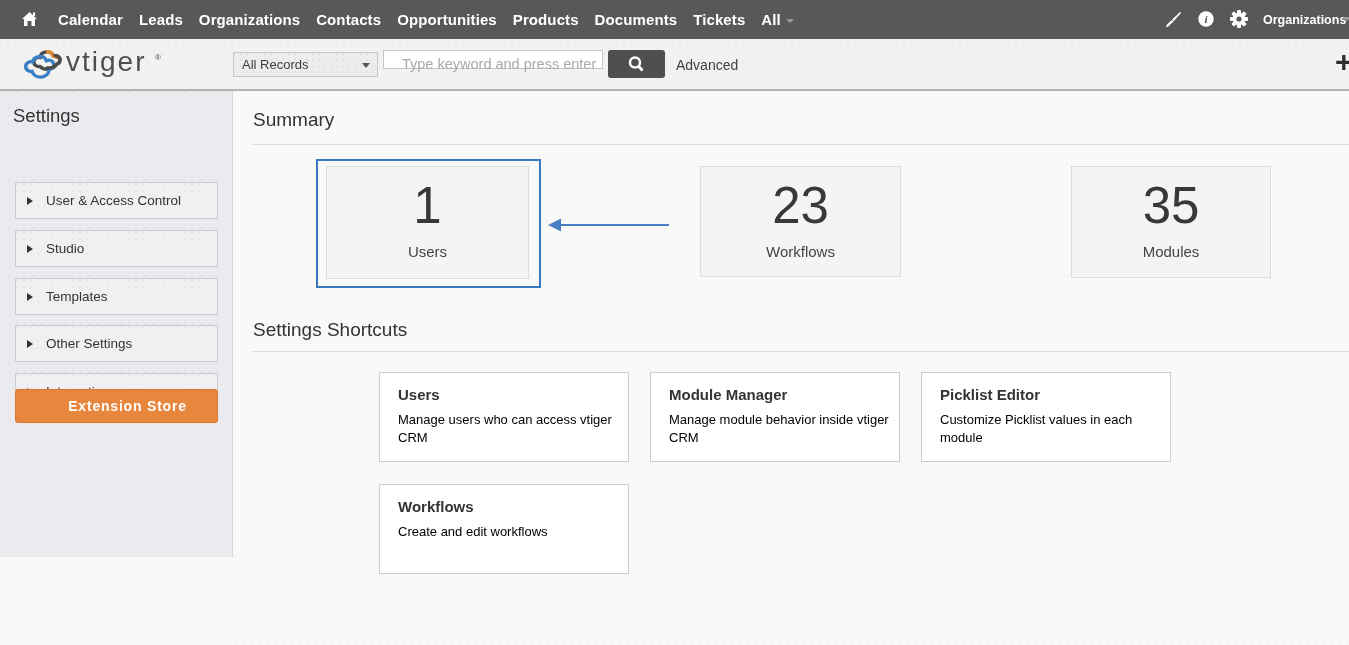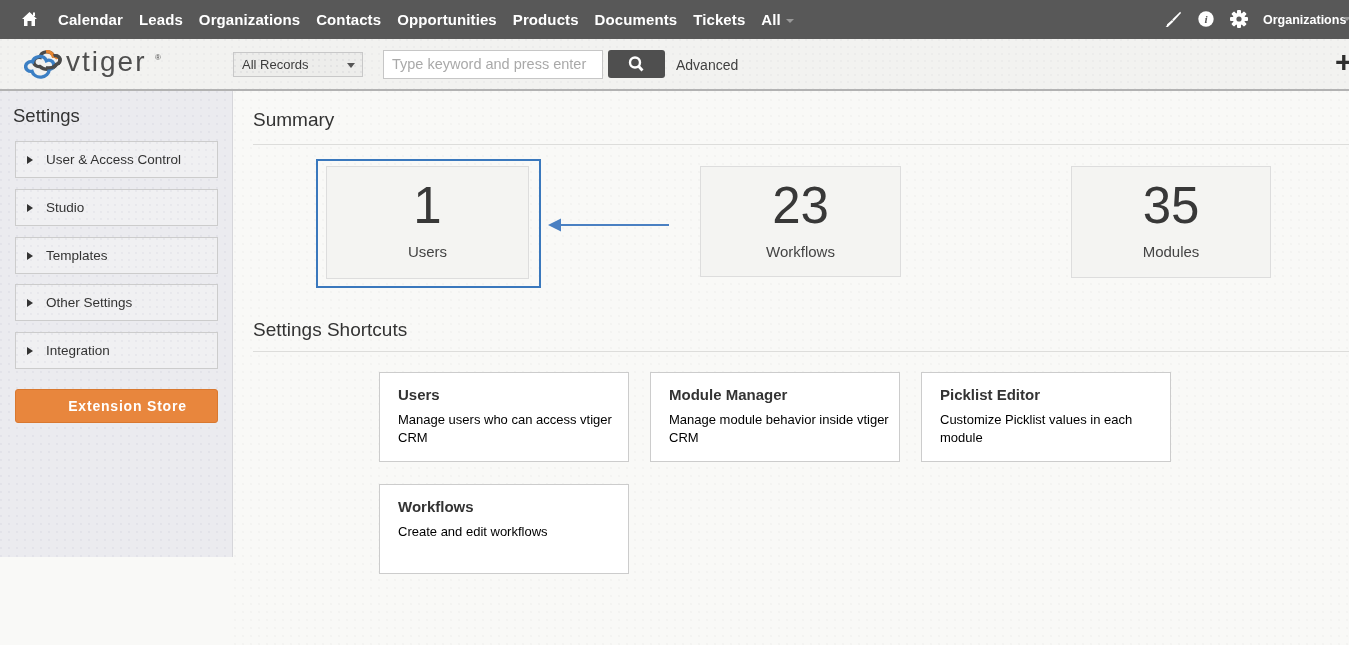--- a/index.html
+++ b/index.html
@@ -13,36 +13,36 @@
 #topnav ul li { font-size:15px; font-weight:bold; padding:0 8px; letter-spacing:0.1px; }
 #topnav .caret-sm { display:inline-block; margin-left:5px; width:0; height:0; border-left:4px solid transparent; border-right:4px solid transparent; border-top:4px solid #9a9a9a; vertical-align:2px; }
 #navright .ico { position:absolute; }
 #navright .admin { position:absolute; left:1263px; top:13px; font-size:12.5px; font-weight:bold; }
 #navright .caret-sm2 { position:absolute; left:1343px; top:17px; width:0; height:0; border-left:4px solid transparent; border-right:4px solid transparent; border-top:4px solid #9a9a9a; }
 
 
 #hdr { position:absolute; left:0; top:39px; width:1349px; height:52px; background:#f2f2f0; border-bottom:2px solid #b2b2b2;
   background-image:radial-gradient(circle at 1px 1px, rgba(120,120,140,0.05) 1px, transparent 1.2px); background-size:7px 7px; }
 #logo { position:absolute; left:24px; top:9px; }
-#selbox { position:absolute; left:233px; top:13px; width:130px; height:25px; background:#ededeb; border:1px solid #c8c8c8;
+#selbox { position:absolute; left:233px; top:13px; width:145px; height:25px; background:#ededeb; border:1px solid #c8c8c8;
   background-image:radial-gradient(circle at 1px 1px, rgba(120,120,140,0.09) 1px, transparent 1.3px); background-size:6px 6px;
   font-size:13px; color:#3c3c3c; line-height:23px; padding-left:8px; }
 #selbox .dcaret { position:absolute; right:7px; top:10px; width:0; height:0; border-left:4px solid transparent; border-right:4px solid transparent; border-top:5px solid #555; }
-#srch { position:absolute; left:383px; top:11px; width:220px; height:29px; background:#fff; border:1px solid #c6c6c6; font-size:14.5px; color:#a9a9a9; line-height:27px; padding-left:8px; }
+#srch { position:absolute; left:383px; top:11px; width:220px; height:19px; background:#fff; border:1px solid #c6c6c6; font-size:14.5px; color:#a9a9a9; line-height:27px; padding-left:18px; }
 #srchbtn { position:absolute; left:608px; top:11px; width:57px; height:28px; background:#4f4f4f; border-radius:3px; }
 #advanced { position:absolute; left:676px; top:18px; font-size:14px; color:#3f3f3f; }
 #plusbtn { position:absolute; left:1335px; top:8px; line-height:30px; font-size:30px; font-weight:bold; color:#2e2e2e; }
 
 
 #sidebar { position:absolute; left:0; top:91px; width:233px; height:466px; background:#ebebef; border-right:1px solid #d6d6da;
   background-image:radial-gradient(circle at 1px 1px, rgba(100,100,140,0.06) 1px, transparent 1.2px); background-size:8px 8px; }
 #sidebar h1 { position:absolute; left:13px; top:14px; font-size:18.5px; font-weight:normal; color:#333; }
 .accitem { position:absolute; left:15px; width:203px; height:37px; background:#f0f0f2; border:1px solid #ccc;
   background-image:radial-gradient(circle at 1px 1px, rgba(100,100,140,0.06) 1px, transparent 1.3px); background-size:7px 7px;
-  font-size:13.5px; color:#333; line-height:35px; padding-left:30px; }
+  font-size:13.5px; color:#333; line-height:35px; padding-left:30px;margin-top:41px; }
 .accitem .tri { position:absolute; left:11px; top:14px; width:0; height:0; border-top:4.5px solid transparent; border-bottom:4.5px solid transparent; border-left:6px solid #333; }
 #extstore { position:absolute; left:15px; top:298px; width:203px; height:34px; background:#e8863d; border:1px solid #d9782f; border-radius:3px; color:#fff; font-size:14px; font-weight:bold; text-align:center; line-height:32px; letter-spacing:0.8px;padding-left:22px; }
 
 
 #main { position:absolute; left:234px; top:91px; width:1115px; height:554px; background:#f9f9f7;
   background-image:radial-gradient(circle at 1px 1px, rgba(120,120,120,0.04) 1px, transparent 1.2px); background-size:8px 8px; }
 .h2 { position:absolute; font-size:19px; font-weight:normal; color:#333; }
 .rule { position:absolute; left:19px; right:0; height:1px; background:#dddddb; }
 
 .sumcard { position:absolute; background:#f4f4f2; border:1px solid #ddd; text-align:center; }

